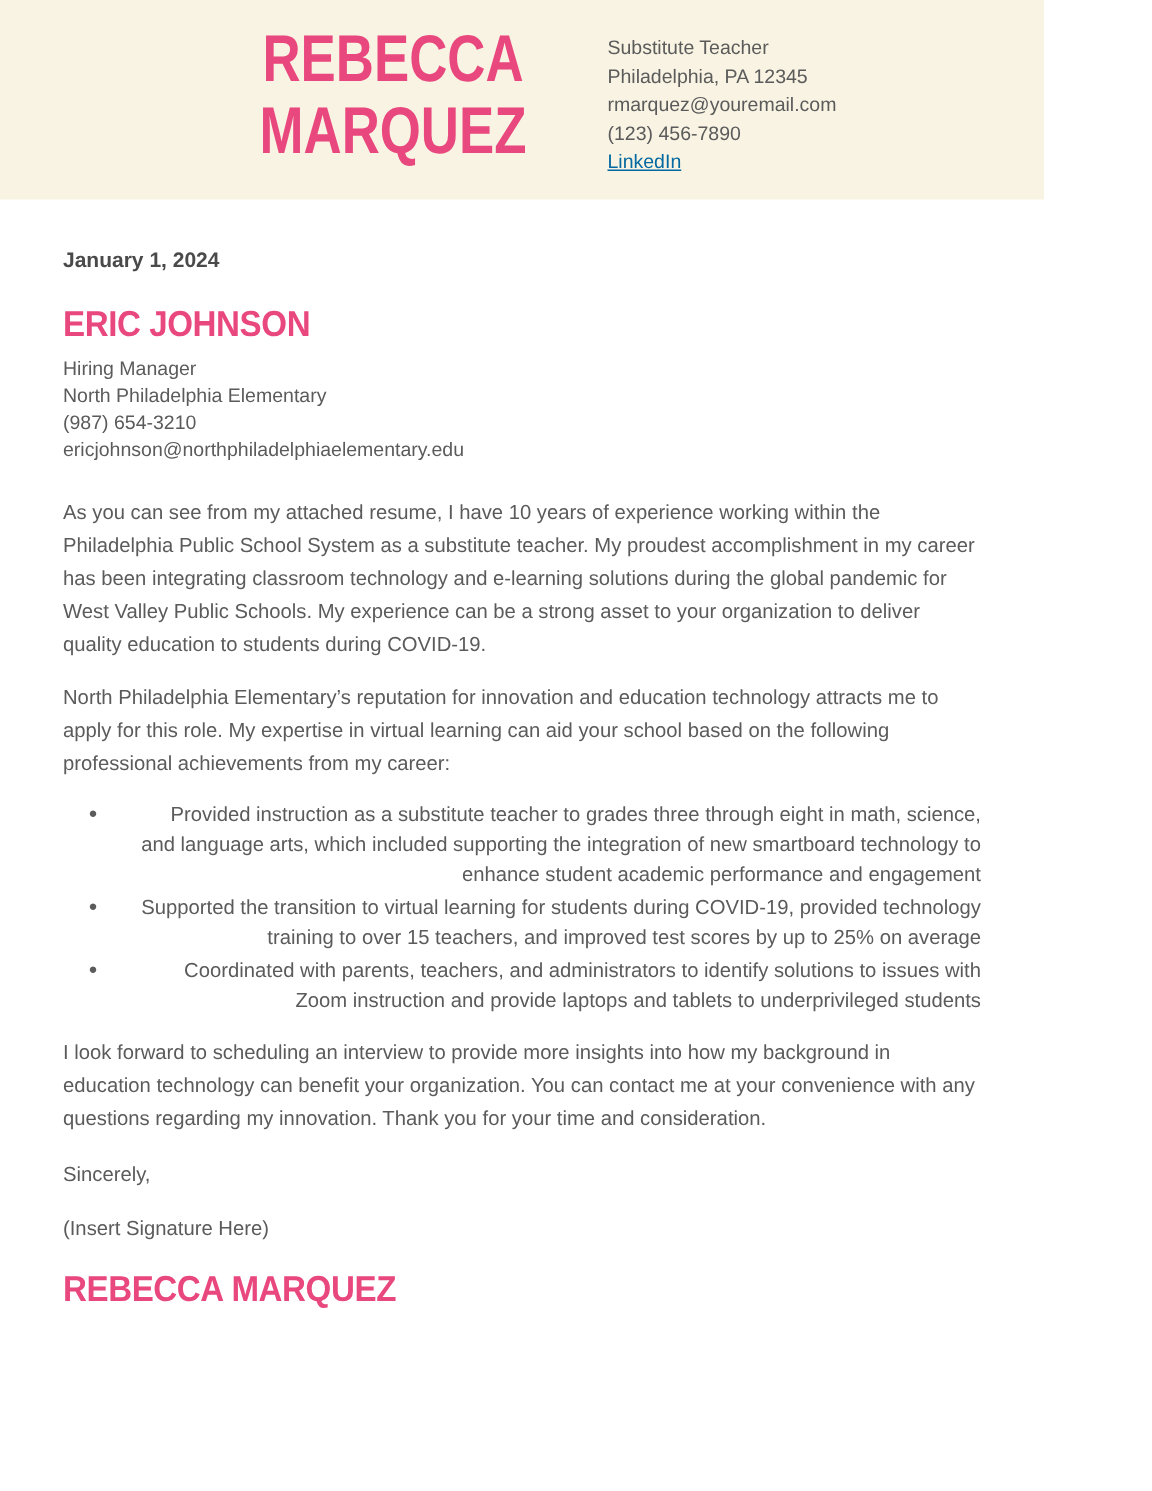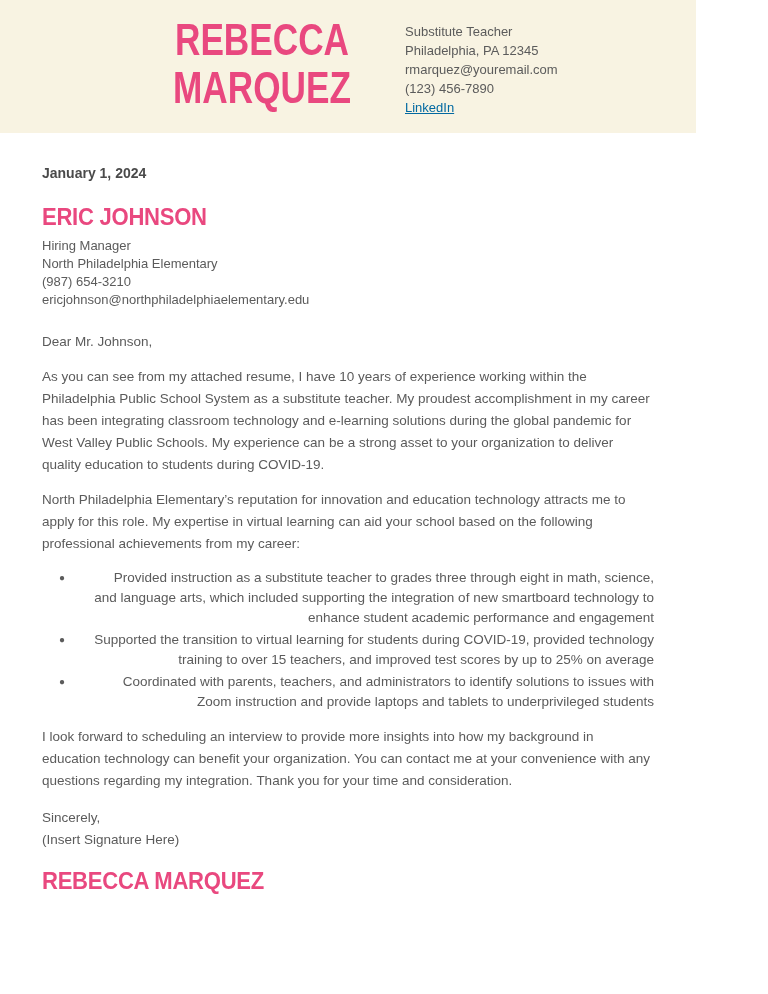--- a/index.html
+++ b/index.html
@@ -92,21 +92,21 @@
   }
   .bullets li::before {
     content: "●";
     position: absolute;
     left: 17px;
     top: 0;
     font-size: 10px;
     line-height: 20px;
     color: #5b5b5b;
   }
-  .valediction { margin-top: 15px; }
+  .valediction { margin-top: 15px; margin-bottom: 14px; }
   .signature-placeholder { margin-bottom: 17px; }
   .signature-name {
     color: #e9487f;
     font-weight: bold;
     font-size: 24px;
     line-height: 26px;
     letter-spacing: -0.3px;
     transform: scaleX(0.92);
     transform-origin: left center;
     white-space: nowrap;
@@ -136,31 +136,30 @@
     <div class="date">January 1, 2024</div>
 
     <div class="recipient-name">ERIC JOHNSON</div>
     <div class="recipient-lines">
       <div>Hiring Manager</div>
       <div>North Philadelphia Elementary</div>
       <div>(987) 654-3210</div>
       <div>ericjohnson@northphiladelphiaelementary.edu</div>
     </div>
 
-    <div class="salutation">Dear Mr. Johnson,</div>
 
     <p class="para">As you can see from my attached resume, I have 10 years of experience working within the Philadelphia Public School System as a substitute teacher. My proudest accomplishment in my career has been integrating classroom technology and e-learning solutions during the global pandemic for West Valley Public Schools. My experience can be a strong asset to your organization to deliver quality education to students during COVID-19.</p>
     <p class="para">North Philadelphia Elementary’s reputation for innovation and education technology attracts me to apply for this role. My expertise in virtual learning can aid your school based on the following professional achievements from my career:</p>
 
     <ul class="bullets">
       <li>Provided instruction as a substitute teacher to grades three through eight in math, science, and language arts, which included supporting the integration of new smartboard technology to enhance student academic performance and engagement</li>
       <li>Supported the transition to virtual learning for students during COVID-19, provided technology training to over 15 teachers, and improved test scores by up to 25% on average</li>
       <li>Coordinated with parents, teachers, and administrators to identify solutions to issues with Zoom instruction and provide laptops and tablets to underprivileged students</li>
     </ul>
 
-    <p class="para">I look forward to scheduling an interview to provide more insights into how my background in education technology can benefit your organization. You can contact me at your convenience with any questions regarding my integration. Thank you for your time and consideration.</p>
+    <p class="para">I look forward to scheduling an interview to provide more insights into how my background in education technology can benefit your organization. You can contact me at your convenience with any questions regarding my innovation. Thank you for your time and consideration.</p>
 
     <div class="valediction">Sincerely,</div>
     <div class="signature-placeholder">(Insert Signature Here)</div>
     <div class="signature-name">REBECCA MARQUEZ</div>
 
   </div>
 </div>
 
 </body></html>

